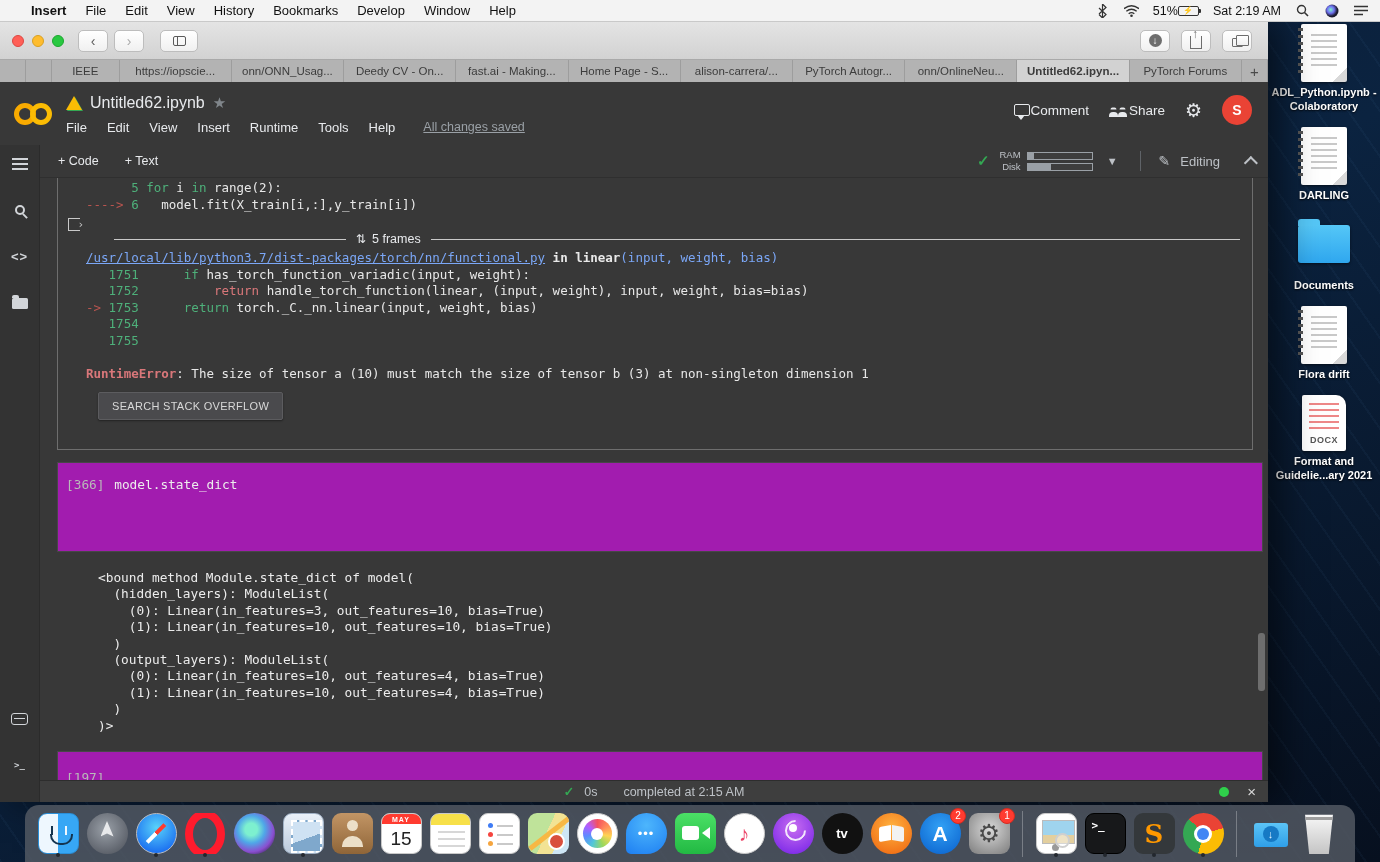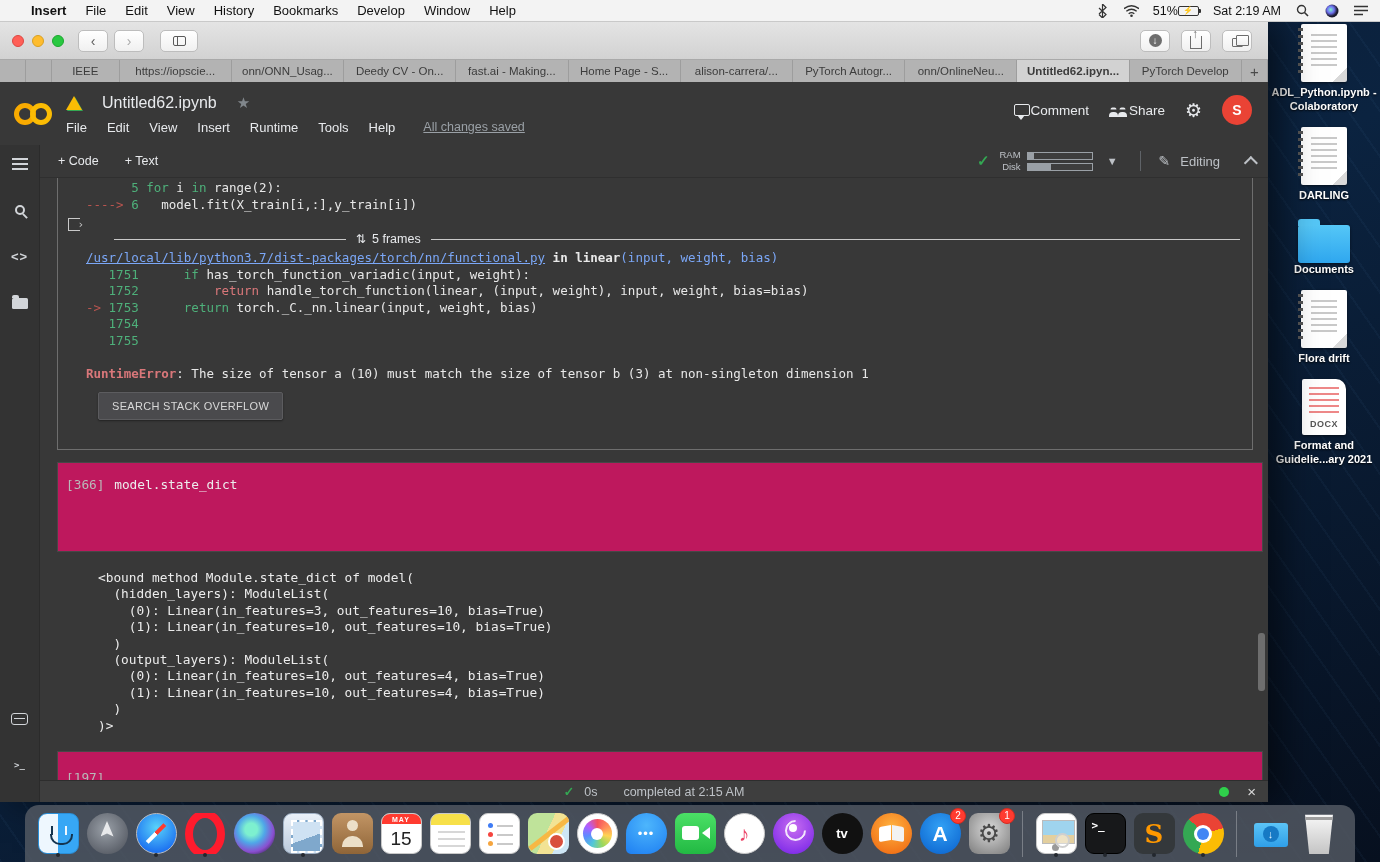--- a/index.html
+++ b/index.html
@@ -51,21 +51,21 @@
 .stab.t{flex:1 1 0}
 .stab.active{background:#d2d2d2;font-weight:bold}
 .stab.plus{flex:0 0 26px;font-size:15px;color:#4a4a4a}
 
 .colab{position:absolute;top:60px;left:0;right:0;bottom:0;background:#383838;color:#e8eaed;display:flex;flex-direction:column}
 .cl-header{height:63px;position:relative;padding-left:66px}
 .cl-logo{position:absolute;left:12px;top:10px;width:44px;height:44px}
 .ring{position:absolute;top:11px;width:22px;height:22px;border:5.5px solid #f9ab00;border-radius:50%}
 .ring.r2{left:18px;border-color:#fbbc04}
 .ring.r1{left:2px}
-.cl-row1{display:flex;align-items:center;gap:20px;padding-top:9px;height:32px}
+.cl-row1{display:flex;align-items:center;gap:8px;padding-top:9px;height:32px}
 .drive{width:0;height:0;border-left:8px solid transparent;border-right:8px solid transparent;border-bottom:14px solid #fbbc04;position:relative;filter:drop-shadow(1px 1px 0 #34a853)}
 .cl-title{font-size:16px;color:#e8eaed}
 .star{color:#80868b;font-size:15px}
 .cl-row2{display:flex;align-items:center;gap:20px;font-size:13px;height:26px}
 .cl-menu{color:#e8eaed}
 .saved{color:#9aa0a6;font-size:12.5px;text-decoration:underline;margin-left:8px}
 .cl-hright{position:absolute;right:16px;top:13px;display:flex;align-items:center;gap:20px;font-size:13.5px}
 .hic{display:flex;align-items:center;color:#e8eaed}
 .cmt{width:16px;height:12px;border:1.6px solid #e8eaed;border-radius:2px;position:relative}
 .cmt::after{content:"";position:absolute;left:2px;bottom:-5px;border-left:4px solid transparent;border-right:4px solid transparent;border-top:5px solid #e8eaed}
@@ -121,21 +121,21 @@
 .outic::after{content:"›";position:absolute;right:-4px;top:0px;font-size:11px;color:#c9c9c9}
 .frames{position:absolute;top:54px;left:56px;right:12px;display:flex;align-items:center;font-family:"Liberation Sans",sans-serif;font-size:12.5px;color:#e8eaed}
 .fr-line{height:1px;background:#c9c9c9}
 .fr-l{width:232px}
 .fr-r{flex:1}
 .updn{font-size:12px;margin:0 6px 0 10px;color:#e8eaed}
 .fr-txt{margin-right:10px}
 .tbblock{position:absolute;top:72px;left:28px}
 .errmsg{position:absolute;top:188px;left:28px}
 .sobtn{position:absolute;top:214px;left:40px;background:#4a4a4d;border:1px solid #5c5c5f;border-radius:2px;color:#d8d8d8;font-family:"Liberation Sans",sans-serif;font-size:11px;letter-spacing:.3px;padding:7px 13px;box-shadow:0 1px 2px rgba(0,0,0,.4)}
-.cell{position:absolute;left:17px;right:5px;background:#be185d;border:1px solid #474747}
+.cell{position:absolute;left:17px;right:5px;background:#a21caf;border:1px solid #474747}
 .c366{top:284px;height:90px;padding:11px 8px}
 .c197{top:573px;height:28px;padding:15px 8px}
 .prompt{color:#b9b9b9;font-size:12.8px;font-family:"DejaVu Sans Mono",monospace}
 .codetx{color:#ececec;font-size:12.8px;font-family:"DejaVu Sans Mono",monospace}
 .out366{position:absolute;top:392px;left:58px;right:15px}
 .out366 .ol{font-family:"DejaVu Sans Mono",monospace;font-size:12.8px;line-height:16.4px;color:#ececec;white-space:pre}
 .scrollthumb{position:absolute;right:3px;top:455px;width:7px;height:58px;background:#6e6e6e;border-radius:3px}
 
 .statusbar{height:22px;background:#3e3e3e;border-top:1px solid #2d2d2d;display:flex;align-items:center;justify-content:center;position:relative;font-size:12.5px;color:#bdc1c6}
 .sb-chk{color:#34a853;font-weight:bold;margin-right:10px}
@@ -317,21 +317,21 @@
       <span class="stab sm">IEEE</span>
       <span class="stab t">https://iopscie...</span>
       <span class="stab t">onn/ONN_Usag...</span>
       <span class="stab t">Deedy CV - On...</span>
       <span class="stab t">fast.ai - Making...</span>
       <span class="stab t">Home Page - S...</span>
       <span class="stab t">alison-carrera/...</span>
       <span class="stab t">PyTorch Autogr...</span>
       <span class="stab t">onn/OnlineNeu...</span>
       <span class="stab t active">Untitled62.ipyn...</span>
-      <span class="stab t">PyTorch Develop</span>
+      <span class="stab t">PyTorch Forums</span>
       <span class="stab plus">+</span>
     </div>
 
     <div class="colab">
       <div class="cl-header">
         <div class="cl-logo">
           <span class="ring r1"></span>
           <span class="ring r2"></span>
         </div>
         <div class="cl-row1">
@@ -472,21 +472,21 @@
     <div class="dfile">
       <span class="page"></span>
       <span class="flabel">ADL_Python.ipynb - Colaboratory</span>
     </div>
     <div class="dfile">
       <span class="page"></span>
       <span class="flabel">DARLING</span>
     </div>
     <div class="dfile">
       <span class="folder"></span>
-      <span class="flabel" style="margin-top:0">Documents</span>
+      <span class="flabel" style="margin-top:16px">Documents</span>
     </div>
     <div class="dfile">
       <span class="page"></span>
       <span class="flabel">Flora drift</span>
     </div>
     <div class="dfile">
       <span class="docxpage">
           <span class="docxlbl">DOCX</span>
         </span>
       <span class="flabel">Format and Guidelie...ary 2021</span>

